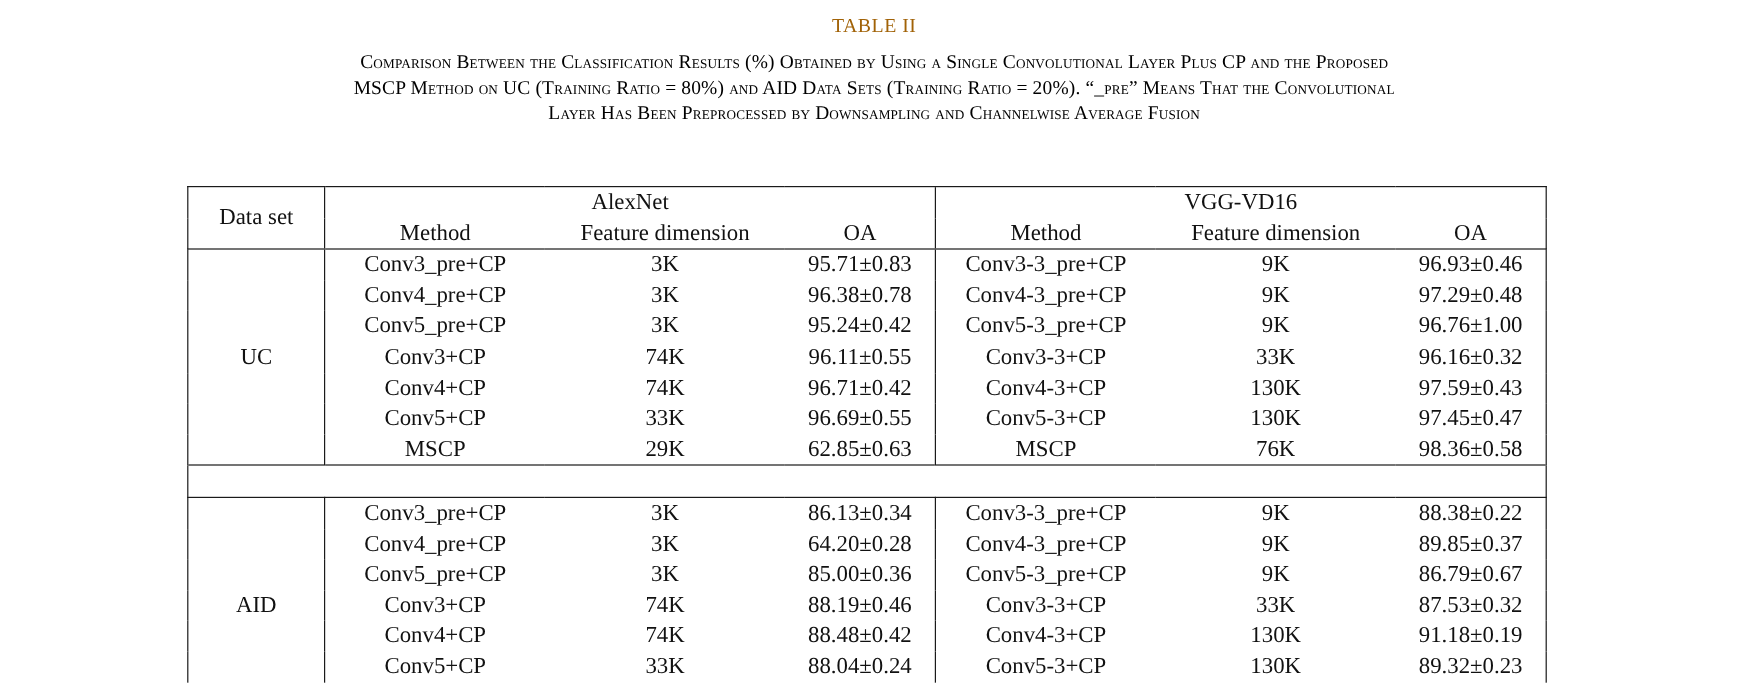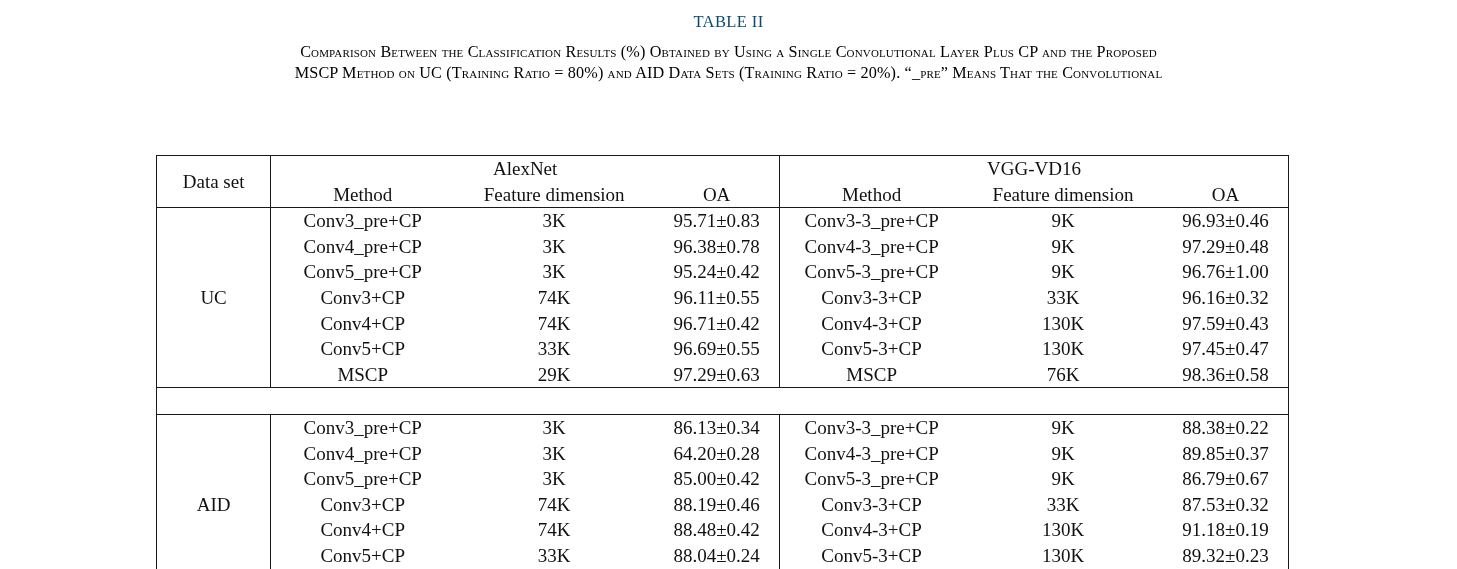--- a/index.html
+++ b/index.html
@@ -23,21 +23,21 @@
     box-sizing: border-box;
   }
 
   
   .table-number {
     text-align: center;
     font-size: 16.5px;
     letter-spacing: 0.4px;
     margin-top: 12px;
     line-height: 1.2;
-    color: #0c4a6e;
+    color: #a16207;
   }
 
   .caption {
     margin: 10px auto 0 auto;
     width: 1410px;
     text-align: center;
     font-size: 16.2px;
     line-height: 21px;
     color: #000000;
     font-variant: small-caps;
@@ -106,20 +106,21 @@
 </head>
 <body>
 
 <div class="page">
 
   <div class="table-number">TABLE II</div>
 
   <div class="caption">
     <span class="cap-line">Comparison Between the Classification Results (%) Obtained by Using a Single Convolutional Layer Plus CP and the Proposed</span>
     <span class="cap-line">MSCP Method on UC (Training Ratio = 80%) and AID Data Sets (Training Ratio = 20%). “_pre” Means That the Convolutional</span>
+    <span class="cap-line">Layer Has Been Preprocessed by Downsampling and Channelwise Average Fusion</span>
   </div>
 
   <div class="table-wrap">
     <table class="t2">
       <colgroup>
         <col class="col-dataset">
         <col class="col-method">
         <col class="col-featdim">
         <col class="col-oa">
         <col class="col-method">
@@ -185,21 +186,21 @@
             <td class="bl">Conv5+CP</td>
             <td>33K</td>
             <td>96.69±0.55</td>
             <td class="bl">Conv5-3+CP</td>
             <td>130K</td>
             <td class="br">97.45±0.47</td>
           </tr>
           <tr>
             <td class="bl">MSCP</td>
             <td>29K</td>
-            <td class="bold">97.29±0.63</td>
+            <td class="bold">62.85±0.63</td>
             <td class="bl">MSCP</td>
             <td>76K</td>
             <td class="br bold">98.36±0.58</td>
           </tr>
           <tr class="sep-row">
             <td class="bl sep-top sep-bot" colspan="6"></td>
             <td class="br sep-top sep-bot"></td>
           </tr>
           <tr>
             <td class="bl dataset-cell frame-bottom" rowspan="7">AID</td>
@@ -214,21 +215,21 @@
             <td class="bl">Conv4_pre+CP</td>
             <td>3K</td>
             <td>64.20±0.28</td>
             <td class="bl">Conv4-3_pre+CP</td>
             <td>9K</td>
             <td class="br">89.85±0.37</td>
           </tr>
           <tr>
             <td class="bl">Conv5_pre+CP</td>
             <td>3K</td>
-            <td>85.00±0.42</td>
+            <td>85.00±0.36</td>
             <td class="bl">Conv5-3_pre+CP</td>
             <td>9K</td>
             <td class="br">86.79±0.67</td>
           </tr>
           <tr>
             <td class="bl">Conv3+CP</td>
             <td>74K</td>
             <td>88.19±0.46</td>
             <td class="bl">Conv3-3+CP</td>
             <td>33K</td>

